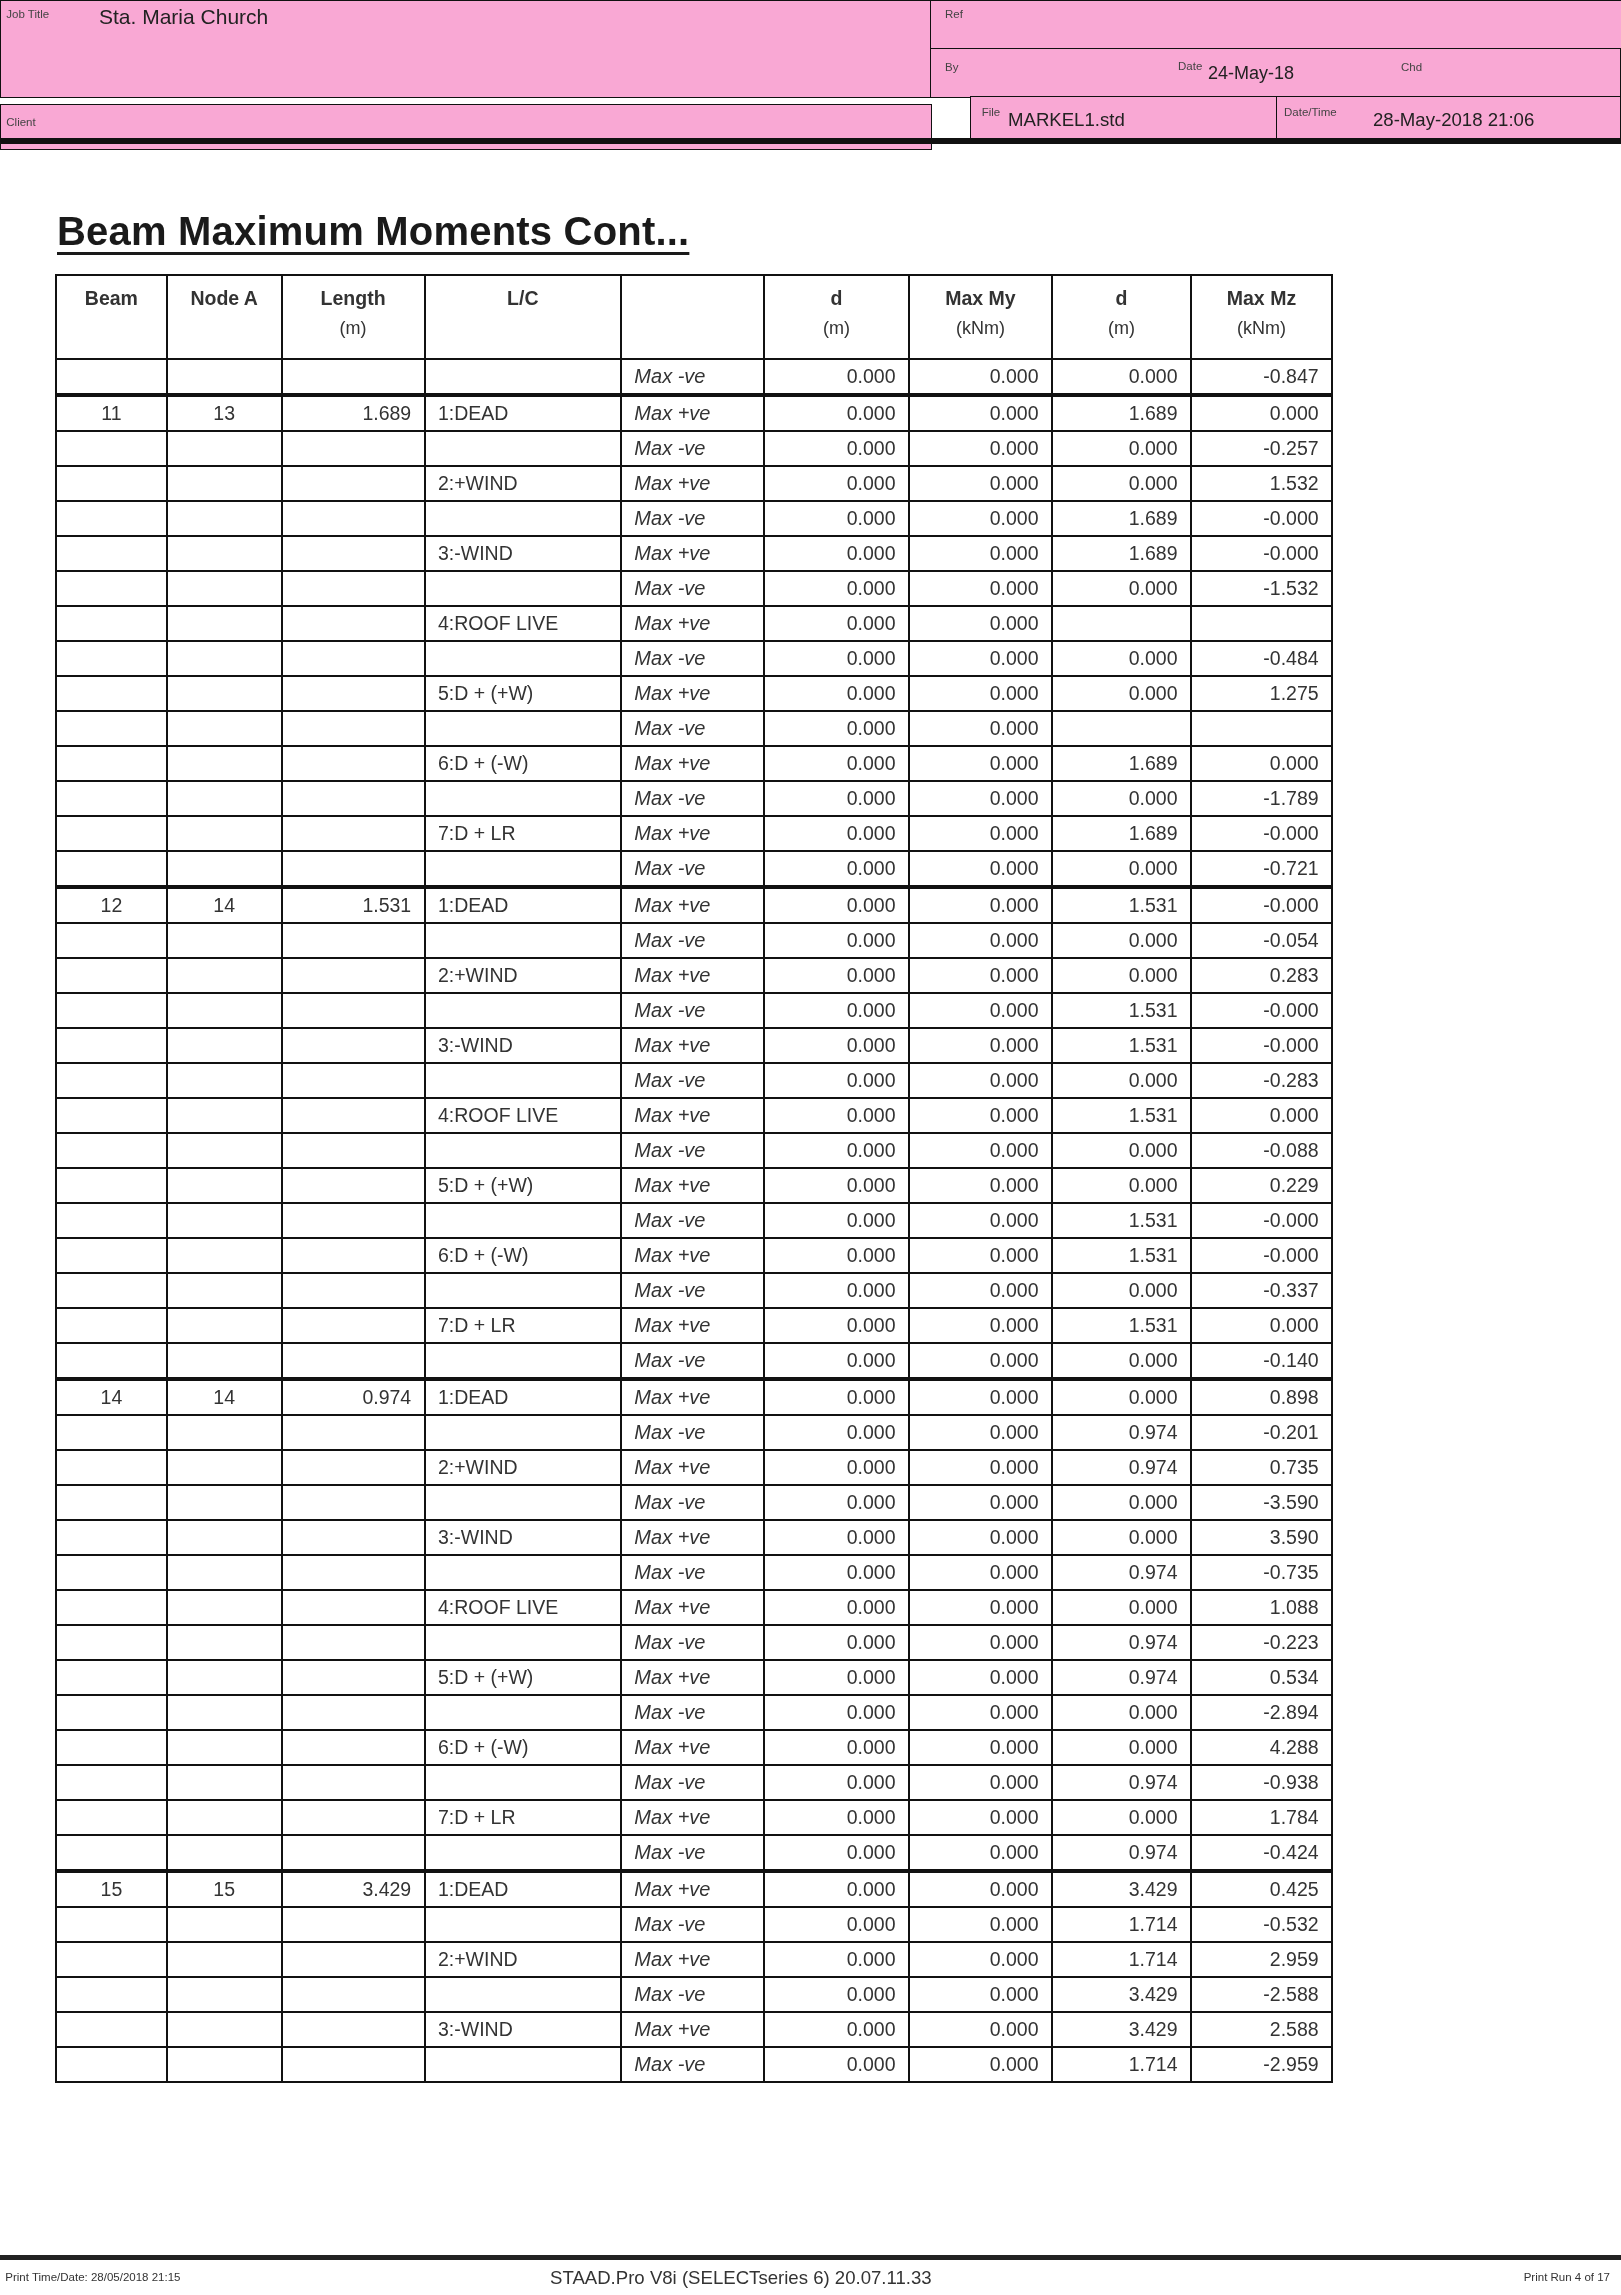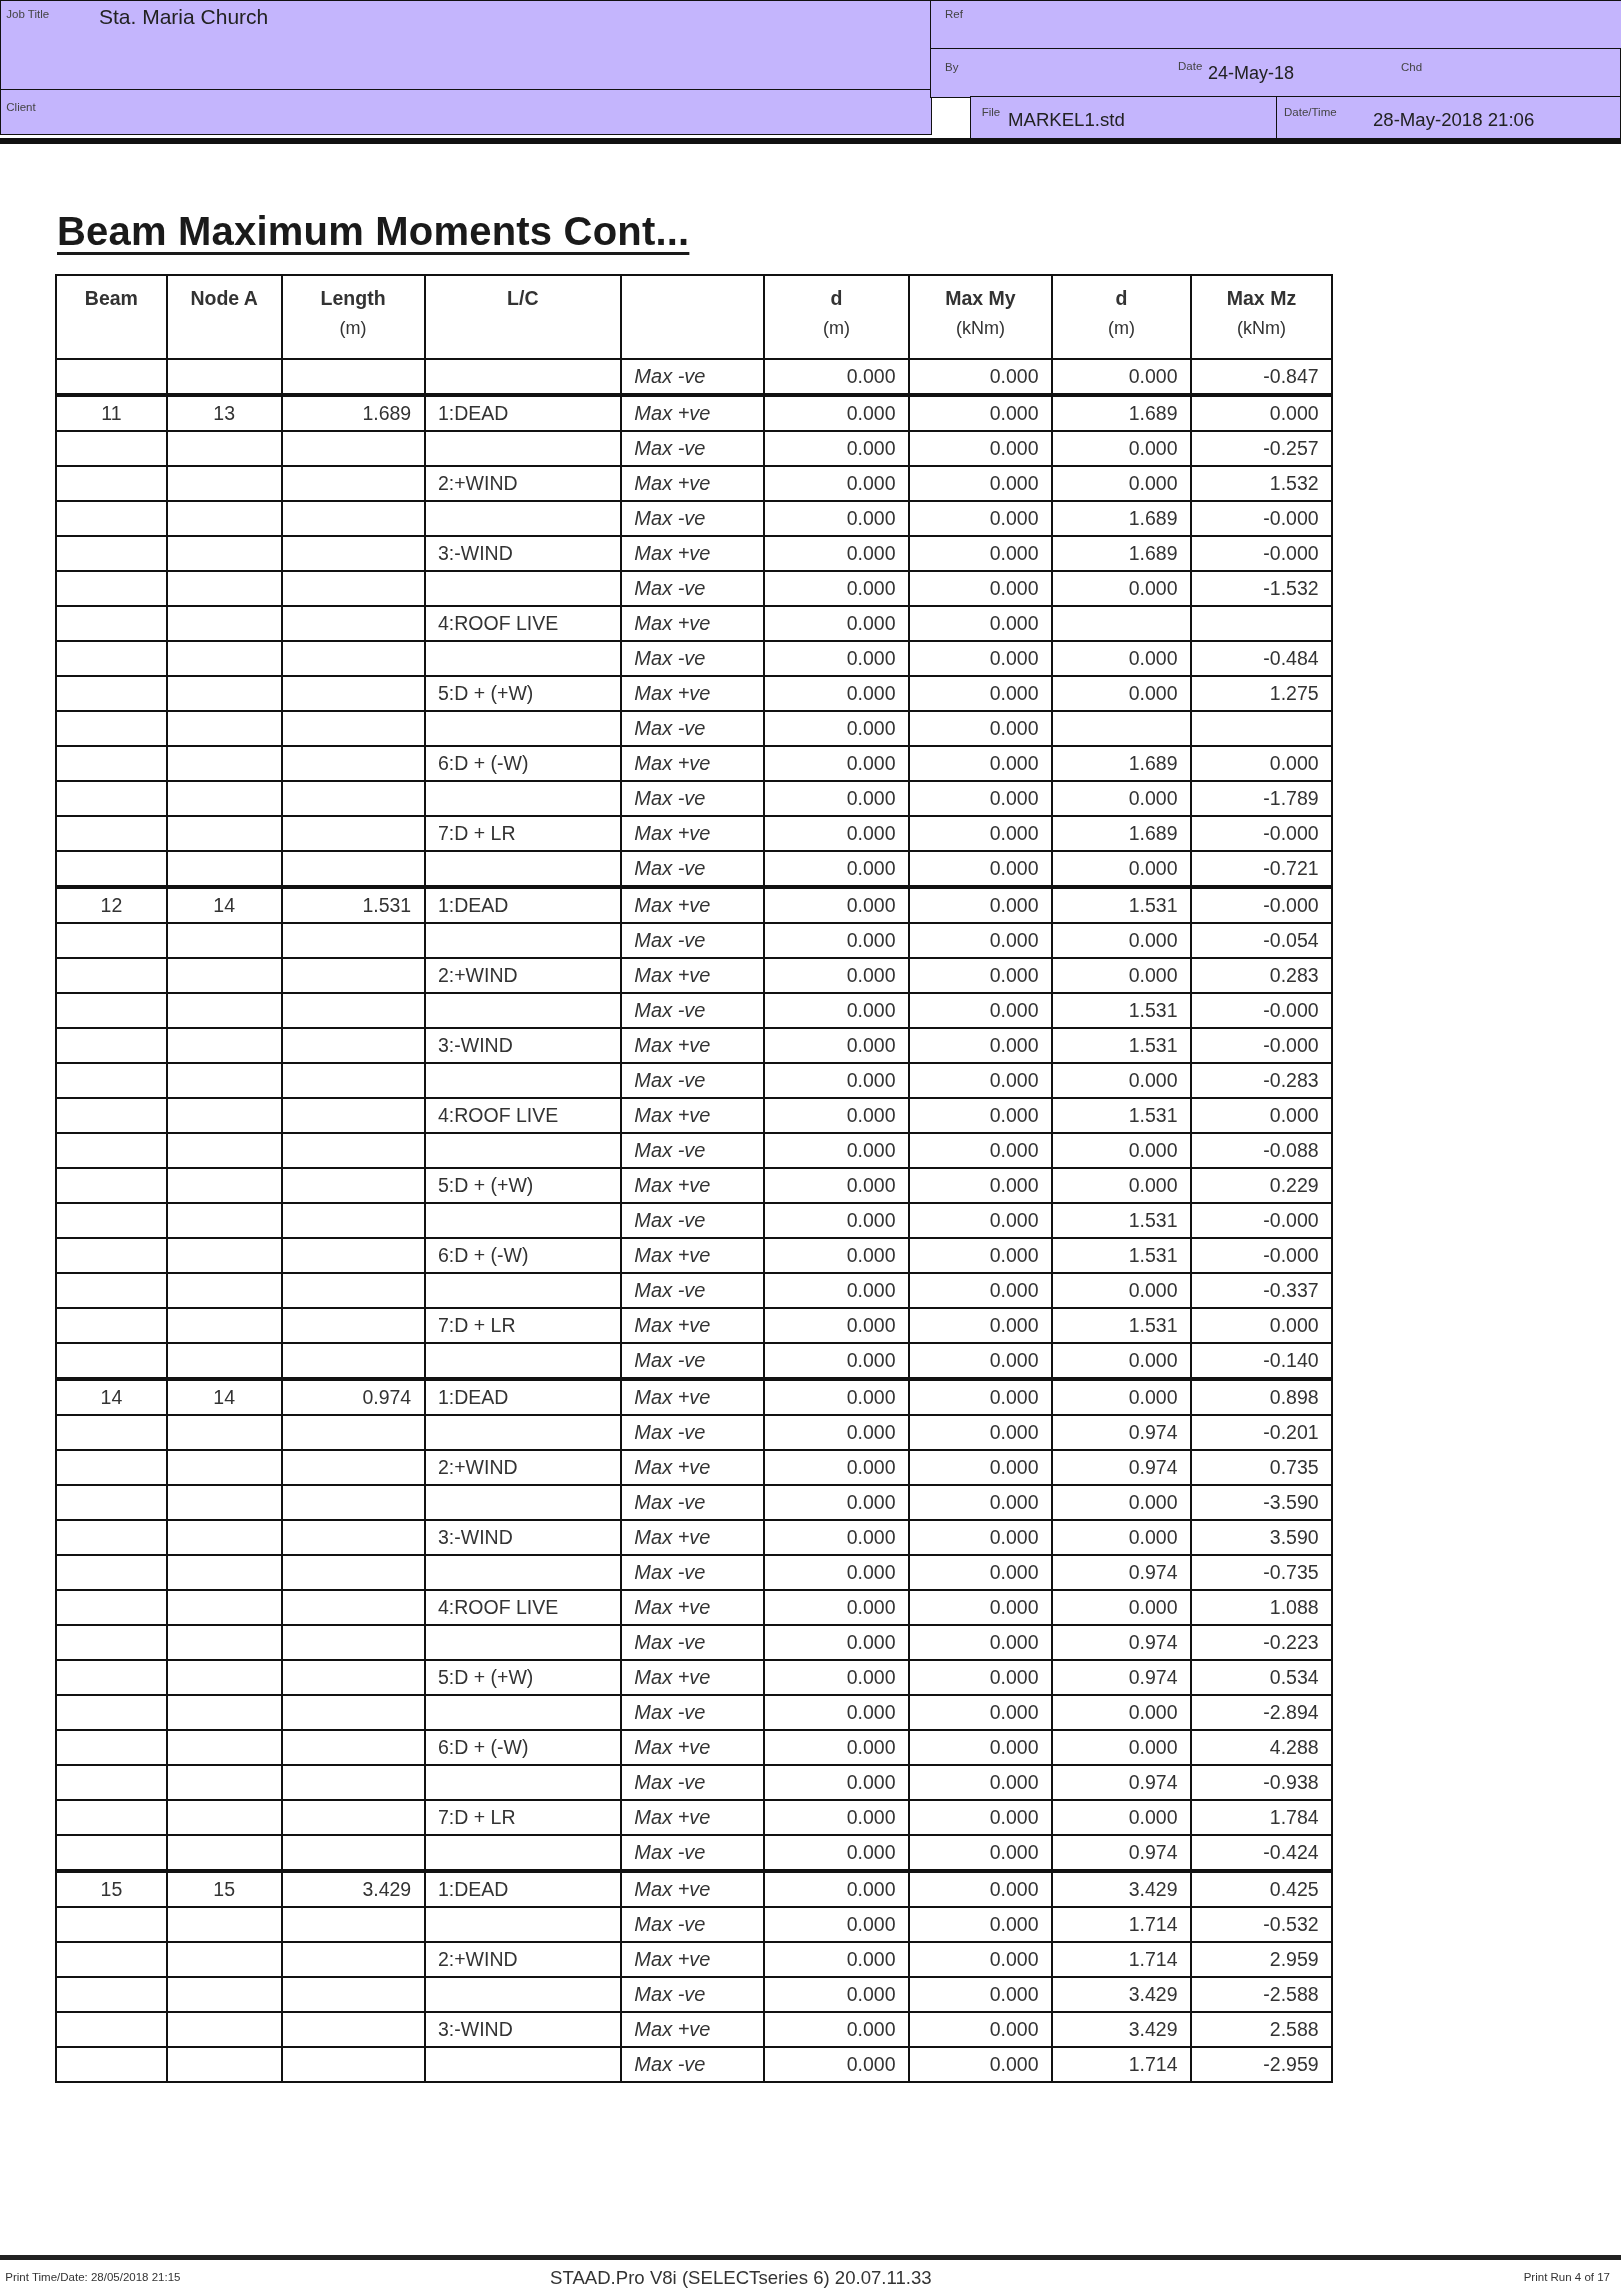--- a/index.html
+++ b/index.html
@@ -1,19 +1,19 @@
 <!DOCTYPE html>
 <html style="font-size:14px"><head>
 <meta charset="utf-8">
 <style>
   html, body { margin:0; padding:0; background:#ffffff; }
   body { width:1622px; height:2295px; position:relative; overflow:hidden;
          font-family:"Liberation Sans", sans-serif; color:#222; }
   .hdr { position:absolute; left:0; top:0; width:1622px; height:144px; }
-  .box { position:absolute; border:1.8px solid #111; box-sizing:border-box; background:#c4b5fd;text-align:right; }
+  .box { position:absolute; border:1.8px solid #111; box-sizing:border-box; background:#f9a8d4;text-align:right; }
   .lbl { position:absolute; font-size:11.5px; color:#444; }
   .val { position:absolute; font-size:21px; color:#222; }
   .hdr-bottom { position:absolute; left:0; top:138px; width:1622px; height:6.2px; background:#111; }
 
   .title { position:absolute; left:57px; top:209px; font-size:40px; font-weight:bold; color:#1a1a1a;
            text-decoration:underline; text-decoration-thickness:2.7px; text-underline-offset:7px; letter-spacing:0.2px; }
 
   table.moments { position:absolute; left:55px; top:274px; border-collapse:collapse;
                   width:1278px; font-size:19.5px; color:#333; }
   table.moments th, table.moments td { border:2.7px solid #111; padding:0 12.4px; height:33px; }
@@ -29,21 +29,21 @@
   .footer span { position:absolute; top:16px; color:#333; }
 </style>
 </head>
 <body>
 
 <div class="hdr">
   <div class="box" style="left:0;top:0;width:932px;height:98px;">
     <span class="lbl" style="left:5.3px;top:7px;">Job Title</span>
     <span class="val" style="left:98px;top:3.6px;">Sta. Maria Church</span>
   </div>
-  <div class="box" style="left:0;top:89px;width:932px;height:46px;">
+  <div class="box" style="left:0;top:104px;width:932px;height:46px;">
     <span class="lbl" style="left:5.3px;top:10.7px;">Client</span>
     <span class="val" style="left:98px;top:9px;"></span>
   </div>
   <div class="box" style="left:930px;top:0;width:753px;height:50px;">
     <span class="lbl" style="left:14px;top:7px;">Ref</span>
     <span class="val" style="left:71px;top:7px;"></span>
   </div>
   <div class="box" style="left:930px;top:48px;width:691px;height:50px;padding-left:10px;">
     <span class="lbl" style="left:14px;top:12.4px;">By</span>
     <span class="val" style="left:53px;top:10.7px;"></span>

